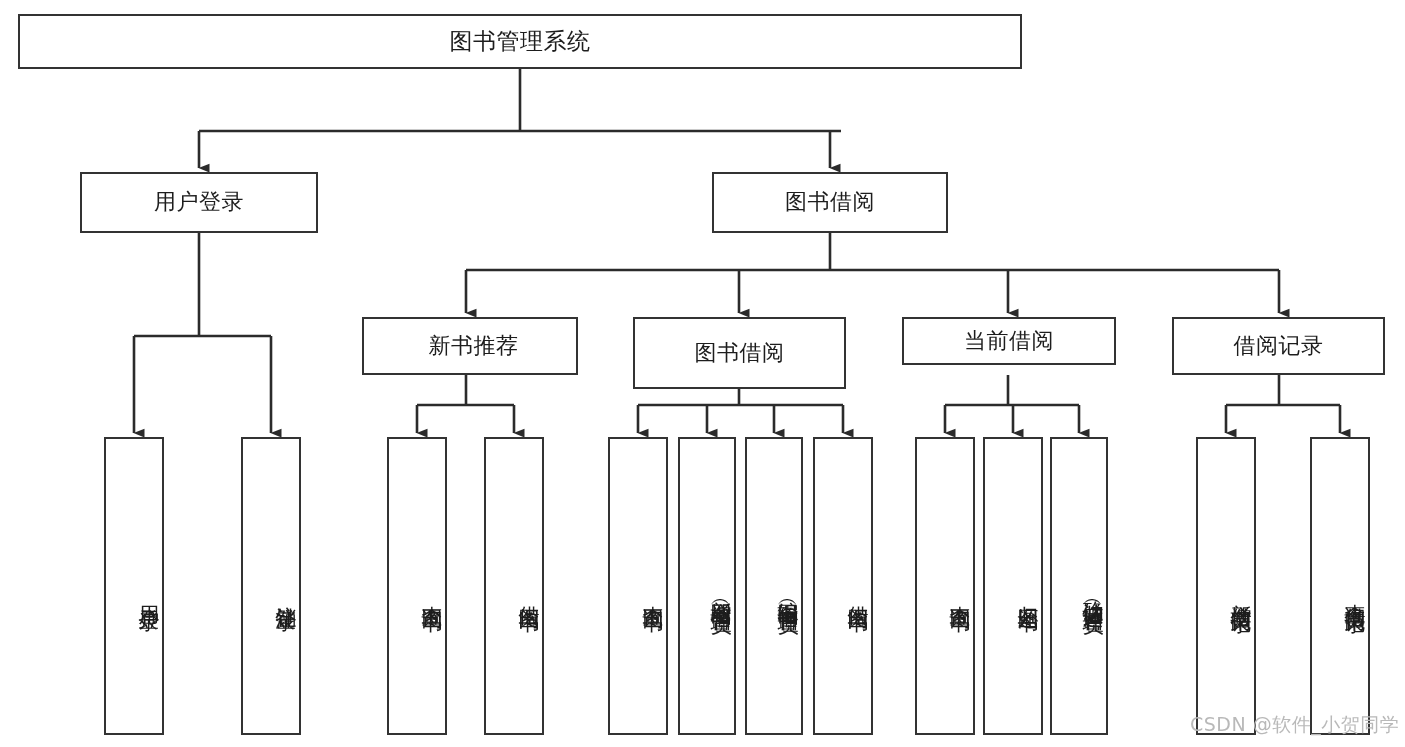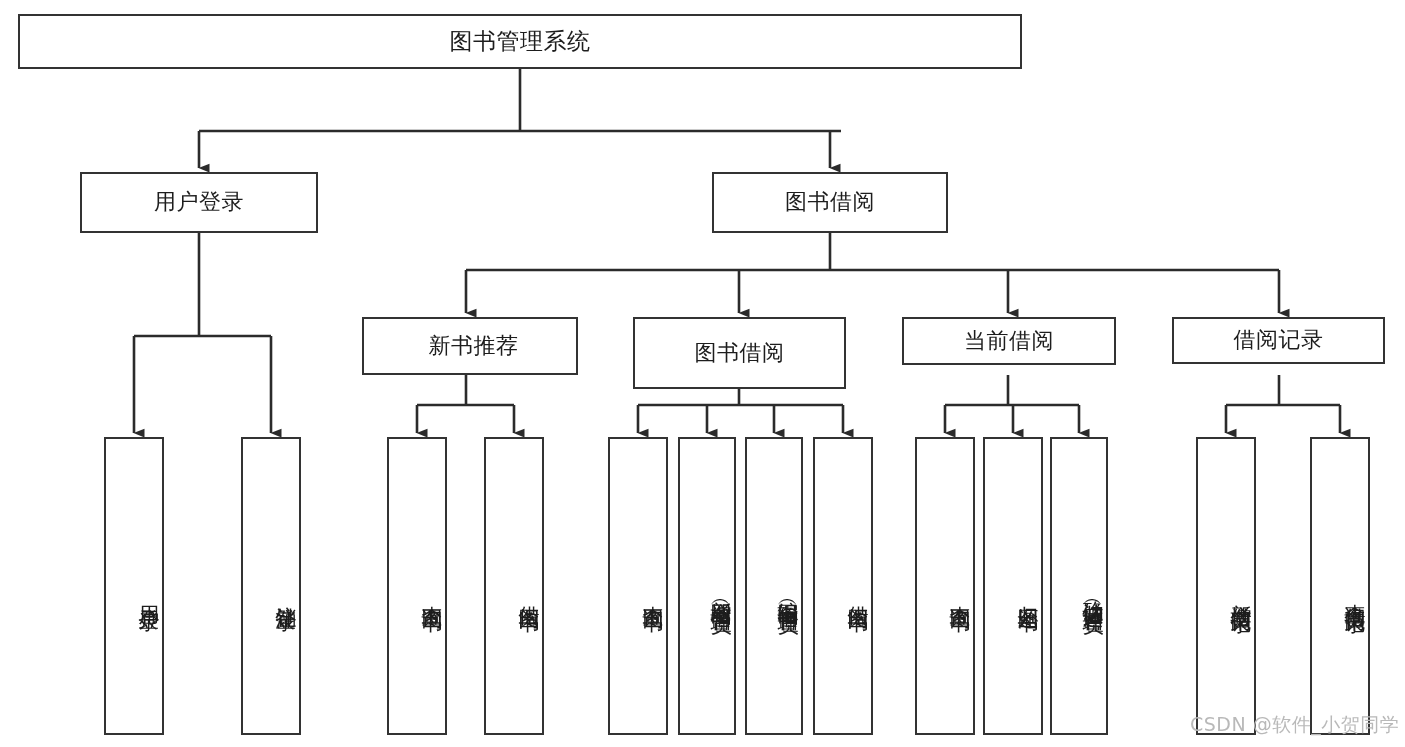--- a/index.html
+++ b/index.html
@@ -133,21 +133,21 @@
 
   <div class="node horiz" style="left:362px; top:317px; width:216px; height:58px;padding-left:7px;">
     <span>新书推荐</span>
   </div>
   <div class="node horiz" style="left:633px; top:317px; width:213px; height:72px;">
     <span>图书借阅</span>
   </div>
   <div class="node horiz" style="left:902px; top:317px; width:214px; height:48px;">
     <span>当前借阅</span>
   </div>
-  <div class="node horiz" style="left:1172px; top:317px; width:213px; height:47px;">
+  <div class="node horiz" style="left:1172px; top:317px; width:213px; height:58px;">
     <span>借阅记录</span>
   </div>
 
   <div class="node vert" style="left:104px; top:437px; width:60px; height:298px;">
     <span>用户登录</span>
   </div>
   <div class="node vert" style="left:241px; top:437px; width:60px; height:298px;">
     <span>注销登录</span>
   </div>
   <div class="node vert" style="left:387px; top:437px; width:60px; height:298px;">

